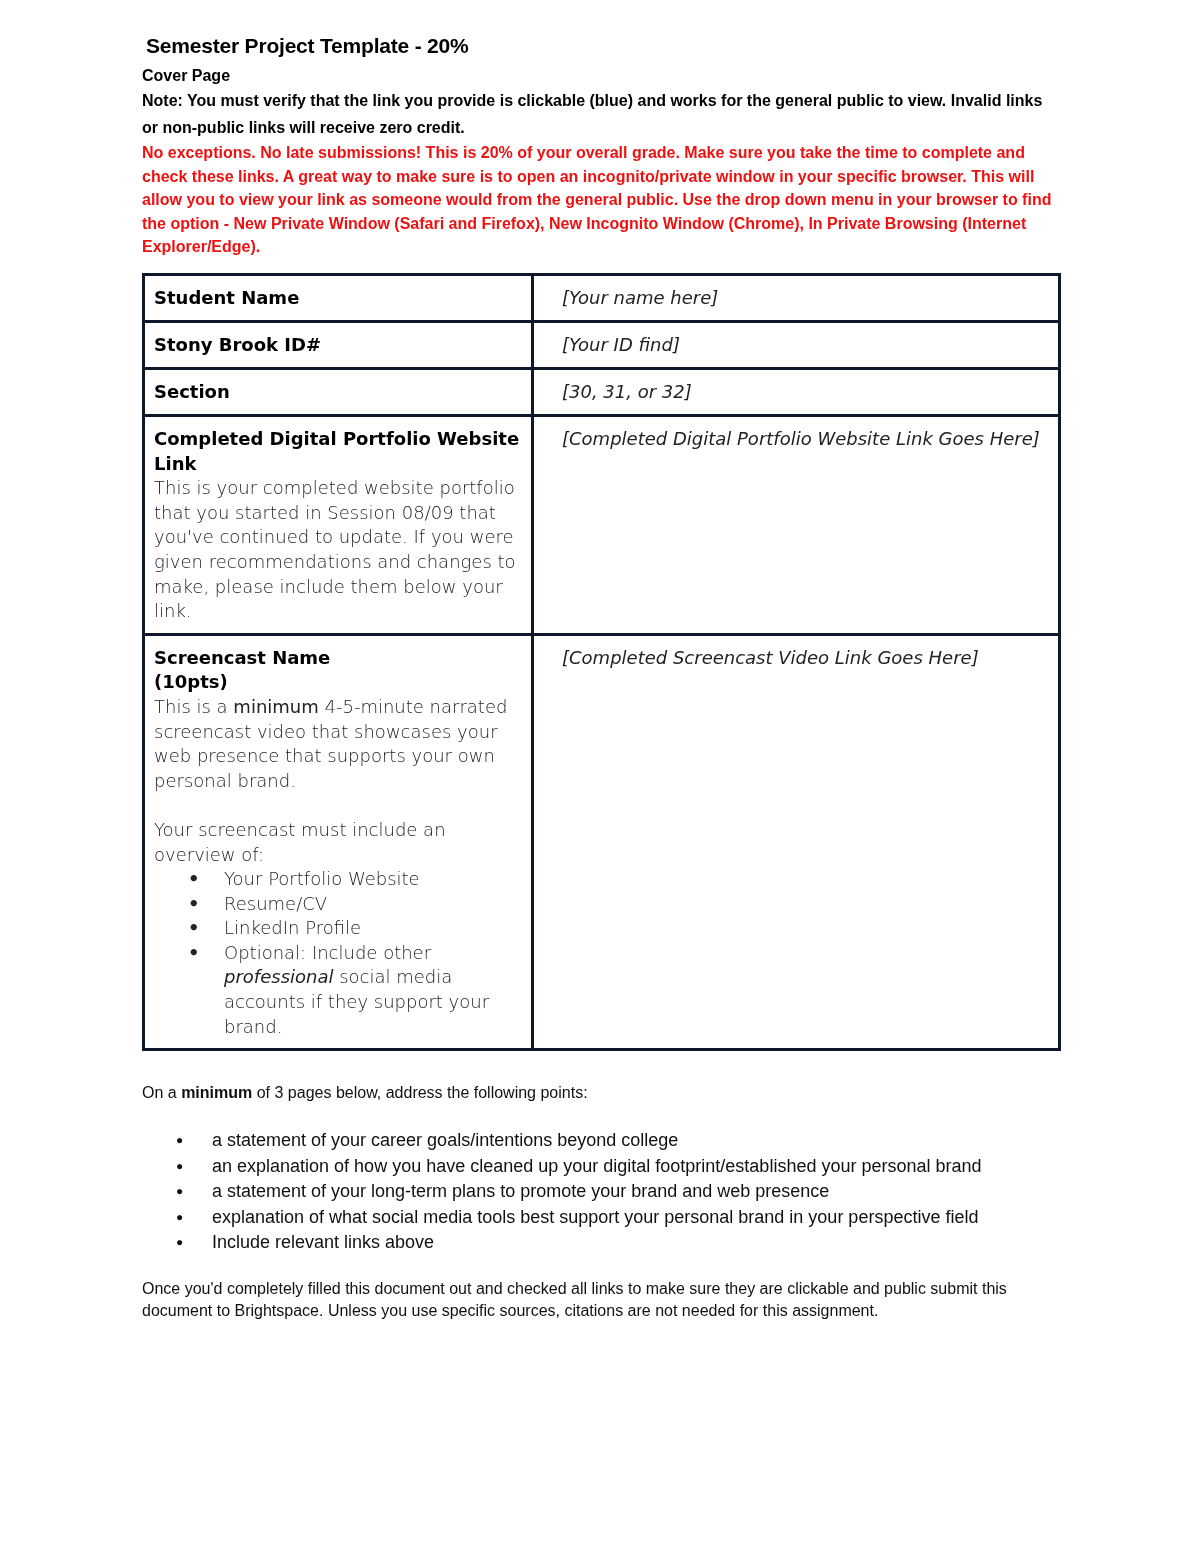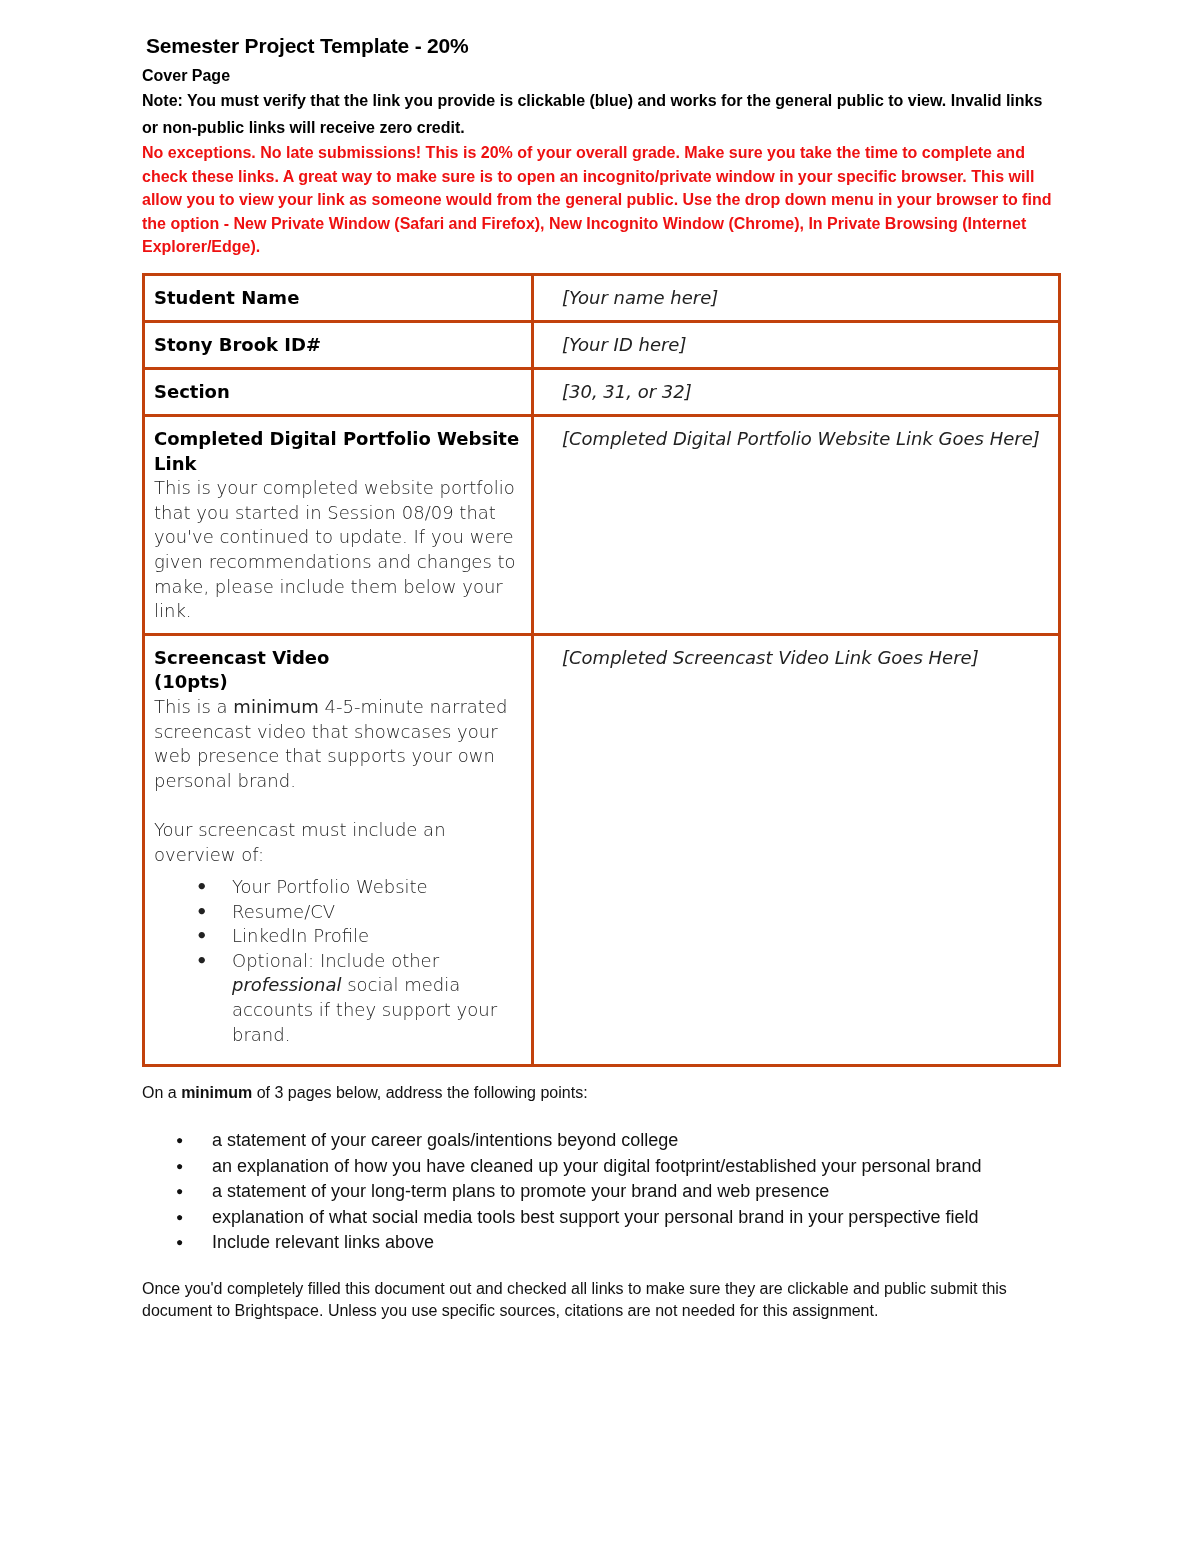--- a/index.html
+++ b/index.html
@@ -5,29 +5,29 @@
   html, body { margin: 0; padding: 0; background: #ffffff; }
   body { width: 1200px; height: 1553px; position: relative; overflow: hidden;
          font-family: "Liberation Sans", sans-serif; color: #000; }
   .page { position: absolute; left: 142px; top: 28px; width: 920px; }
   .title { font-size: 21px; font-weight: bold; margin: 4px; line-height: 28px; letter-spacing: -0.2px; }
   .subtitle { font-size: 16px; font-weight: bold; line-height: 23px; }
   .note { font-size: 16px; font-weight: bold; line-height: 27px; }
   .warn { font-size: 16px; font-weight: bold; line-height: 23.5px; color: #ee1111; }
   table.cover { position: absolute; left: 142px; top: 273px; width: 919px;
                 border-collapse: collapse; }
-  table.cover td { border: 3px solid #c2410c; vertical-align: top; padding: 10px 9px 9px 9px;
+  table.cover td { border: 3px solid #0f172a; vertical-align: top; padding: 10px 9px 9px 9px;
                    font-family: "DejaVu Sans", sans-serif; font-size: 18px; line-height: 24.6px;
                    font-weight: 300; }
   table.cover td.lbl { width: 368px; }
   table.cover td.val { font-style: italic; color: #222; padding-left: 28px; }
   .lbl-b { font-weight: bold; font-size: 18px; }
   .desc { color: #222; }
   .row-short td { height: 25px; }
-  ul.cover-list { margin: 8px; padding-left: 70px; list-style: none; }
+  ul.cover-list { margin: 0; padding-left: 70px; list-style: none; }
   ul.cover-list li { position: relative; }
   ul.cover-list li::before { content: "•"; position: absolute; left: -36px; font-weight: bold; }
   .reflect { position: absolute; left: 142px; top: 1082px; width: 930px; }
   .reflect h2 { font-size: 19px; font-weight: bold; margin: 0; line-height: 24px; }
   .reflect p { font-size: 16px; margin: 0; line-height: 22px; color: #111; }
   ul.reflect-list { margin: 24px 0 0 0; padding-left: 70px; list-style: none; }
   ul.reflect-list li { font-size: 18px; line-height: 25.5px; position: relative; color: #111; }
   ul.reflect-list li::before { content: "●"; position: absolute; left: -36px; font-size: 12px; }
   .closing { margin-top: 22px !important; font-size: 16px !important; line-height: 22px !important; }
 </style>
@@ -42,36 +42,36 @@
 </div>
 
 <table class="cover">
   <tbody>
       <tr class="row-short">
     <td class="lbl"><span class="lbl-b">Student Name</span></td>
     <td class="val"> [Your name here]</td>
   </tr>
   <tr class="row-short">
     <td class="lbl"><span class="lbl-b">Stony Brook ID#</span></td>
-    <td class="val">[Your ID here]</td>
+    <td class="val">[Your ID find]</td>
   </tr>
   <tr class="row-short">
     <td class="lbl"><span class="lbl-b">Section</span></td>
     <td class="val">[30, 31, or 32]</td>
   </tr>
   <tr>
     <td class="lbl" style="height:195px;">
       <div class="lbl-b">Completed Digital Portfolio Website Link</div>
       <div class="desc">This is your completed website portfolio that you started in Session 08/09 that you've continued to update. If you were given recommendations and changes to make, please include them below your link.</div>
     </td>
     <td class="val">[Completed Digital Portfolio Website Link Goes Here]</td>
   </tr>
   <tr>
     <td class="lbl" style="height:392px;">
-      <div class="lbl-b">Screencast Video</div>
+      <div class="lbl-b">Screencast Name</div>
       <div class="lbl-b">(10pts)</div>
       <div class="desc"><span>This is a </span><b>minimum</b><span> 4-5-minute narrated screencast video that showcases your web presence that supports your own personal brand.</span></div>
       <div style="height:24.6px;"></div>
       <div class="desc">Your screencast must include an overview of:</div>
       <ul class="cover-list desc">
         <li>Your Portfolio Website</li>
         <li>Resume/CV</li>
         <li>LinkedIn Profile</li>
         <li><span>Optional: Include other </span><i>professional</i><span> social media accounts if they support your brand.</span></li>
       </ul>

